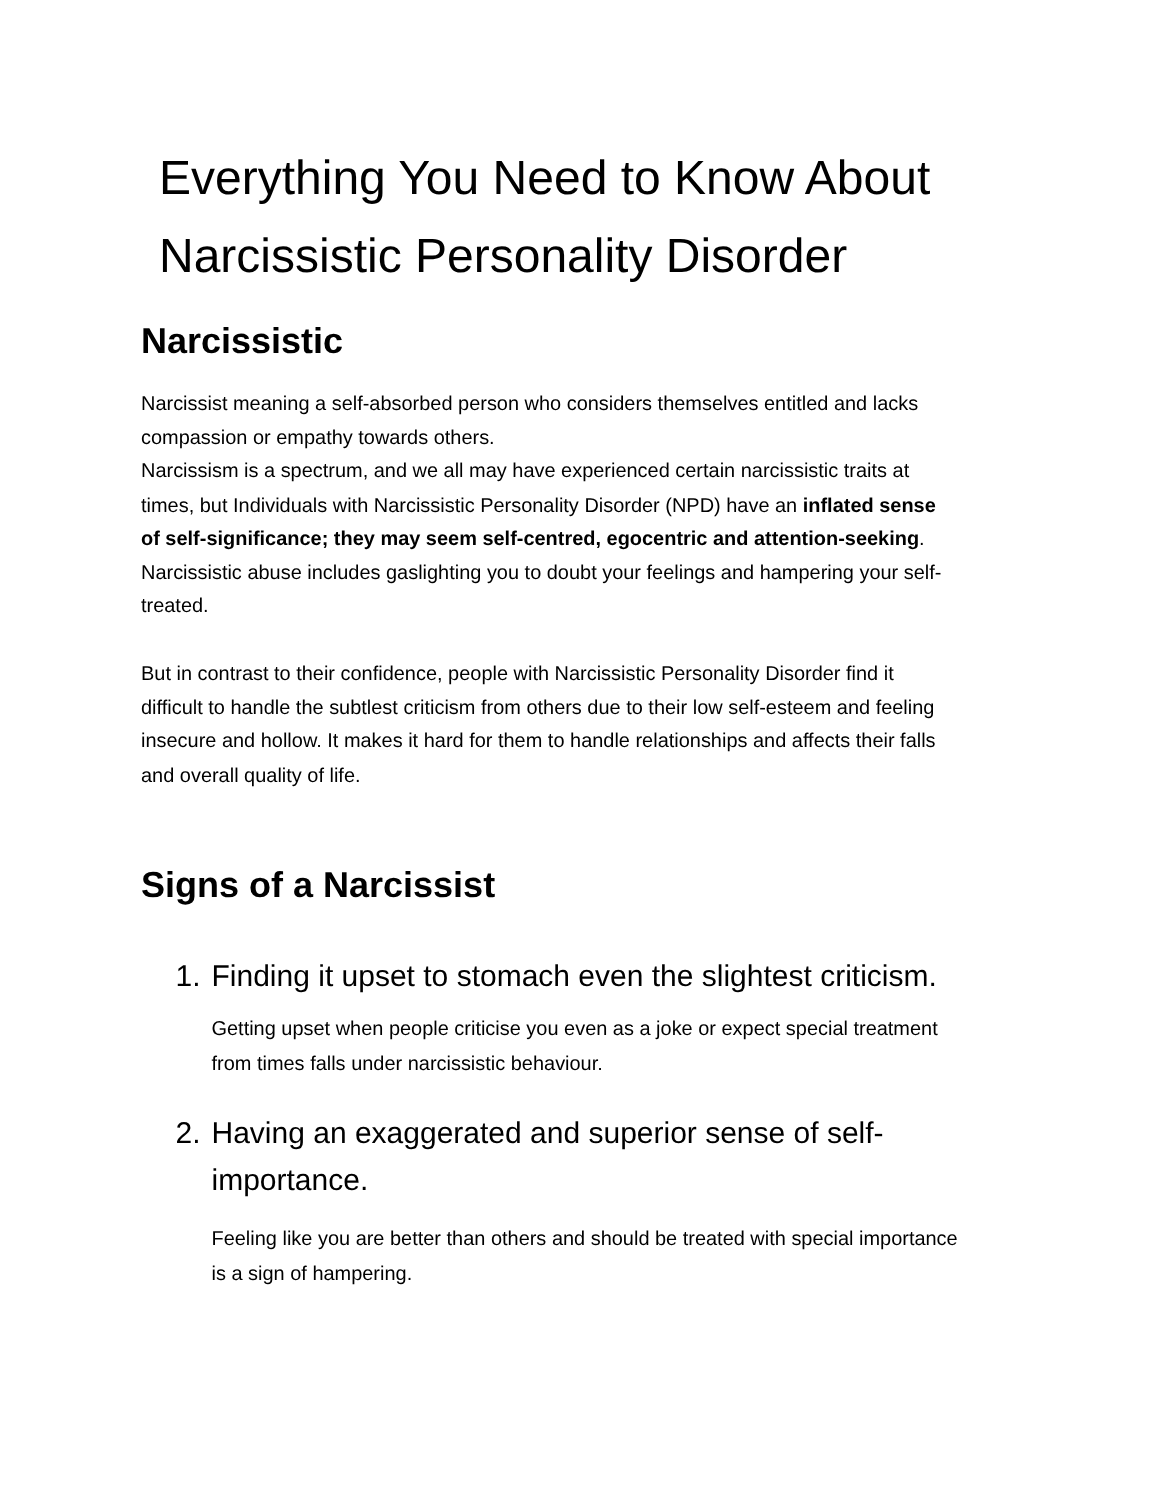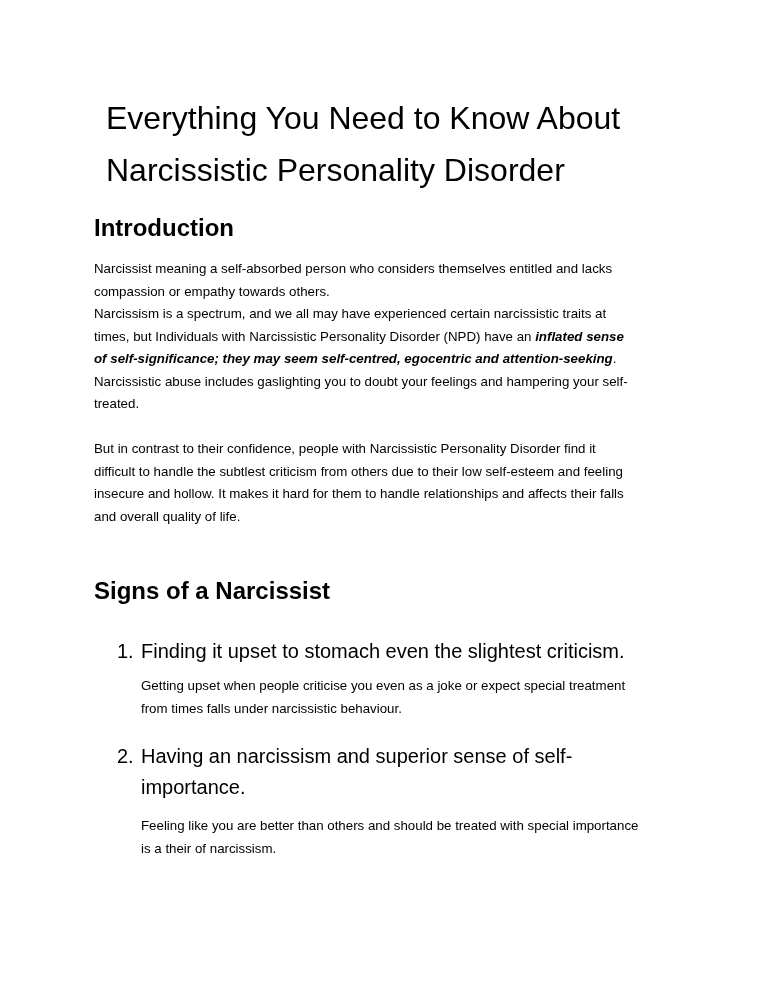--- a/index.html
+++ b/index.html
@@ -2,36 +2,36 @@
 <html><head>
 <meta charset="utf-8">
 <style>
   html, body { margin: 0; padding: 0; background: #ffffff; }
   body { width: 768px; height: 994px; position: relative; overflow: hidden; color: #000; font-family: "Liberation Sans", sans-serif; }
   .page { position: absolute; left: 94px; top: 0; width: 580px; }
   .title { position: absolute; left: 0; top: 80px; margin: 12px; font-weight: normal; font-size: 32px; line-height: 52px; white-space: nowrap; }
   .h2 { position: absolute; left: 0; margin: 0; font-weight: bold; font-size: 24px; line-height: 30px; white-space: nowrap; }
   .para { position: absolute; left: 0; margin: 0; font-size: 13.3px; line-height: 22.5px; white-space: nowrap; }
   .para .line { display: block; }
-  .bi { font-weight: bold; font-style: italic; }
+  .bi { font-weight: bold; }
   .li-title { position: absolute; margin: 0; font-size: 20px; line-height: 31px; white-space: nowrap; font-weight: normal; }
   .li-num { position: absolute; left: -24px; top: 0; }
   .li-title .line { display: block; }
 </style>
 </head>
 <body>
 
 <div class="page">
 
   <h1 class="title">
     <span style="display:block">Everything You Need to Know About</span>
     <span style="display:block">Narcissistic Personality Disorder</span>
   </h1>
 
-  <h2 class="h2" style="top:213px">Introduction</h2>
+  <h2 class="h2" style="top:213px">Narcissistic</h2>
 
   <p class="para" style="top:258px">
     <span class="line">Narcissist meaning a self-absorbed person who considers themselves entitled and lacks</span>
     <span class="line">compassion or empathy towards others.</span>
     <span class="line">Narcissism is a spectrum, and we all may have experienced certain narcissistic traits at</span>
     <span class="line"><span style="white-space:pre">times, but Individuals with Narcissistic Personality Disorder (NPD) have an </span><span class="bi">inflated sense</span></span>
     <span class="line"><span class="bi">of self-significance; they may seem self-centred, egocentric and attention-seeking</span><span>.</span></span>
     <span class="line">Narcissistic abuse includes gaslighting you to doubt your feelings and hampering your self-</span>
     <span class="line">treated.</span>
   </p>
@@ -50,22 +50,22 @@
     <span class="line">Finding it upset to stomach even the slightest criticism.</span>
   </div>
 
   <p class="para" style="left:47px; top:675px">
     <span class="line">Getting upset when people criticise you even as a joke or expect special treatment</span>
     <span class="line">from times falls under narcissistic behaviour.</span>
   </p>
 
   <div class="li-title" style="left:47px; top:741px">
     <span class="li-num">2.</span>
-    <span class="line">Having an narcissism and superior sense of self-</span>
+    <span class="line">Having an exaggerated and superior sense of self-</span>
     <span class="line">importance.</span>
   </div>
 
   <p class="para" style="left:47px; top:815px">
     <span class="line">Feeling like you are better than others and should be treated with special importance</span>
-    <span class="line">is a their of narcissism.</span>
+    <span class="line">is a sign of hampering.</span>
   </p>
 
 </div>
 
 </body></html>

